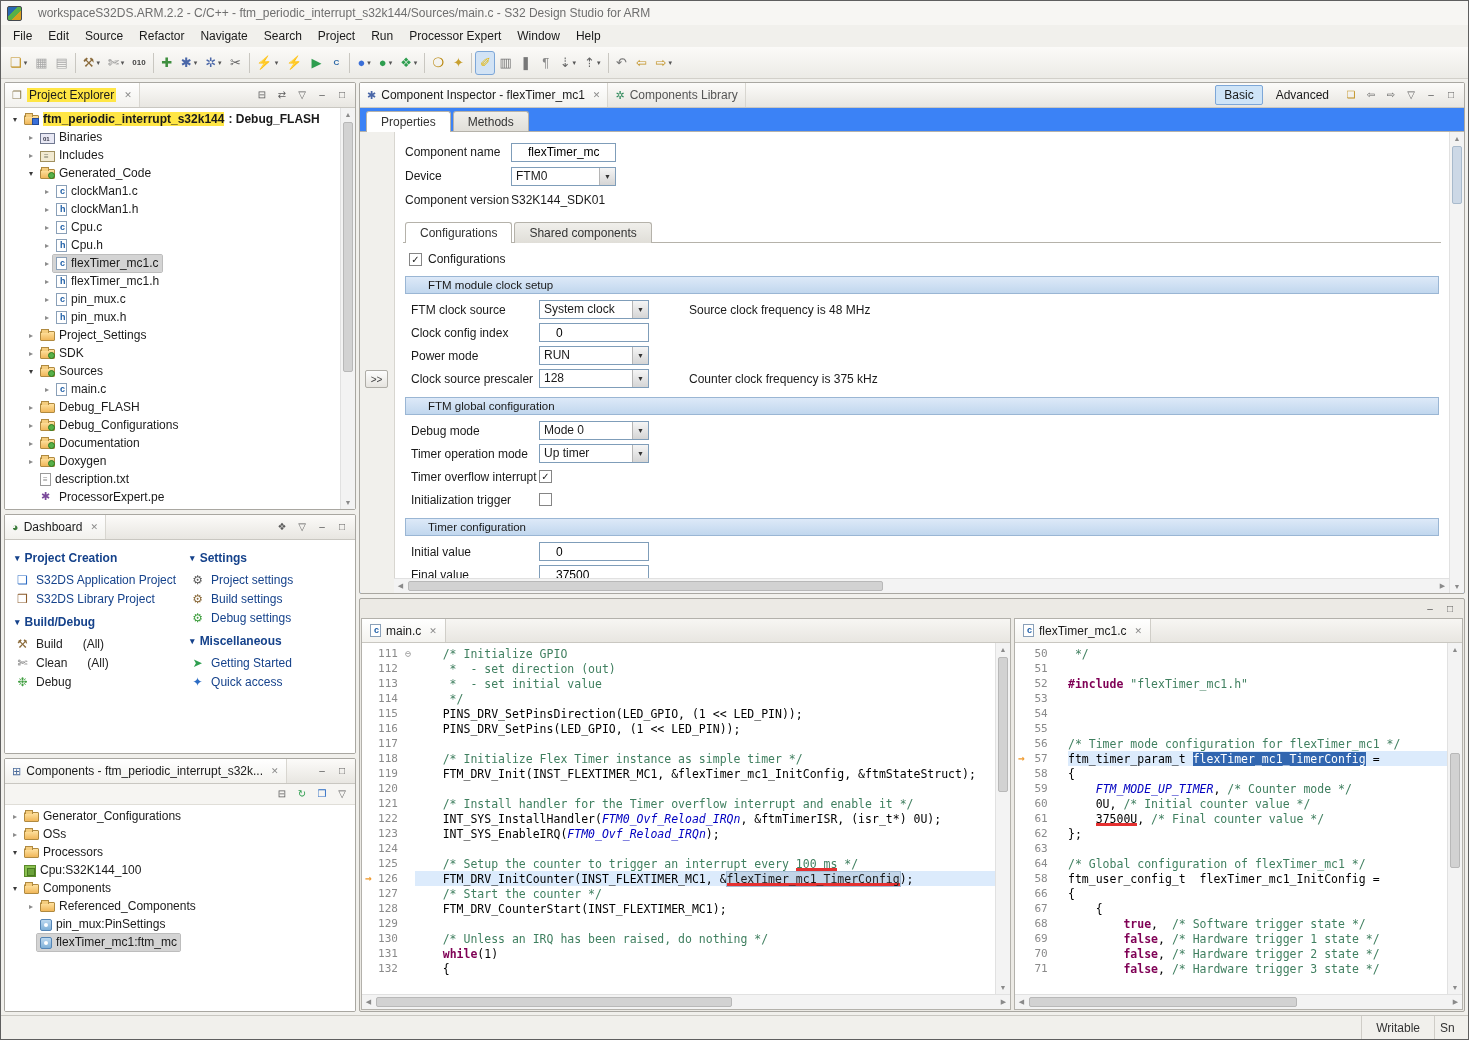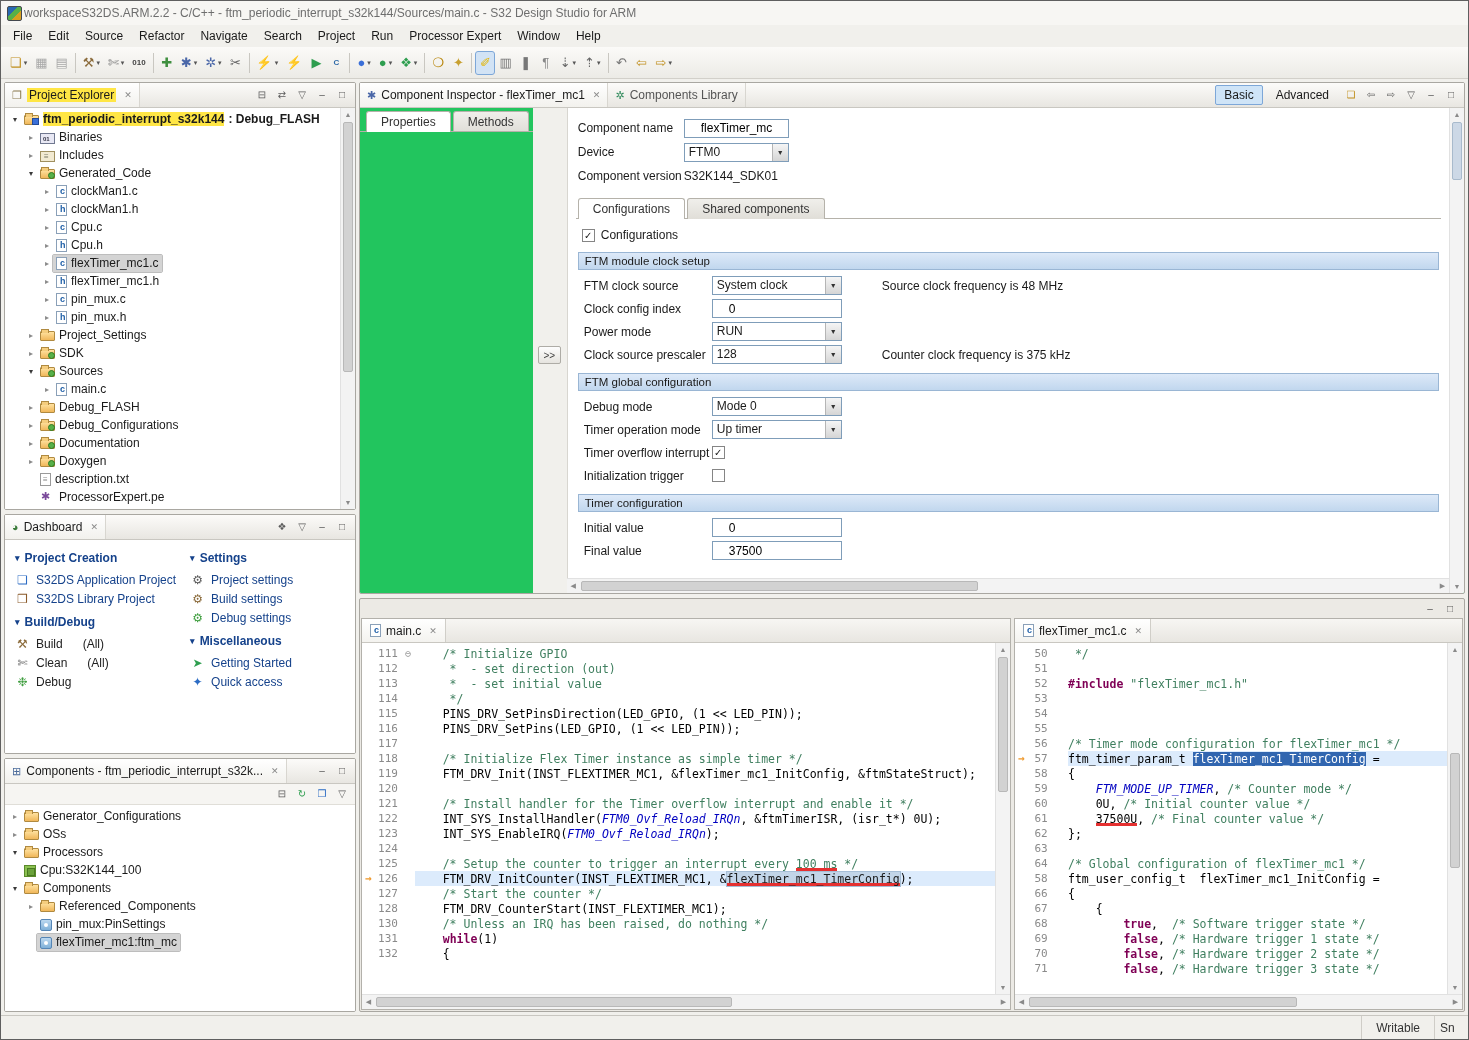--- a/index.html
+++ b/index.html
@@ -1,21 +1,21 @@
 <!DOCTYPE html>
 <html><head>
 <meta charset="utf-8">
 <style>
 *{margin:0;padding:0;box-sizing:border-box}
 html,body{background:#8b8b8b}
 body{font-family:"Liberation Sans",sans-serif;font-size:12px;color:#1a1a1a}
 .window{width:1469px;height:1040px;background:#f1f0ec;border:1px solid #5f5f5f;display:flex;flex-direction:column;overflow:hidden}
 
 
-.titlebar{height:24px;flex:none;display:flex;align-items:center;gap:2px;padding:0 6px;background:#f7f6f3}
+.titlebar{height:24px;flex:none;display:flex;align-items:center;gap:16px;padding:0 6px;background:#f7f6f3}
 .app-icon{width:15px;height:15px;flex:none;border-radius:2px;background:linear-gradient(135deg,#2868b0 0 38%,#58b048 38% 62%,#d8a020 62% 100%);border:1px solid #44484e}
 .title-text{color:#6e6e6e;white-space:nowrap}
 .menubar{height:22px;flex:none;display:flex;align-items:center;padding:0 4px;background:#f1f0ec}
 .menu-item{padding:2px 8px;border-radius:2px;white-space:nowrap}
 .toolbar{height:32px;flex:none;display:flex;align-items:center;padding:0 5px;background:linear-gradient(#fbfaf8,#ecebe6);border-bottom:1px solid #d2d0ca;overflow:hidden}
 .tbtn{height:24px;min-width:20px;padding:0 3px;display:flex;align-items:center;justify-content:center;border:1px solid transparent;border-radius:3px;flex:none}
 .tbtn.pressed{background:#d2e3f5;border-color:#7da7d8}
 .tbtn.dd::after{content:"▾";font-size:7px;color:#555;margin-left:2px}
 .tglyph{font-size:13px;line-height:1}
 .tglyph.small{font-size:8px;font-weight:bold;letter-spacing:0}
@@ -85,45 +85,45 @@
 .ditem.link .dlabel{color:#15428b}
 .ditem.plain .dlabel{color:#222}
 .dicon{width:15px;text-align:center;font-size:12px;flex:none}
 .dextra{margin-left:14px;color:#222}
 
 
 .subbar{height:21px;flex:none;display:flex;align-items:center;justify-content:flex-end;gap:2px;padding:0 4px;background:#f6f5f2;border-bottom:1px solid #e0ded8}
 
 
 .inspector{height:512px;flex:none}
-.insp-body{flex:1;display:flex;flex-direction:row;min-height:0;background:#22c55e}
+.insp-body{flex:1;display:flex;flex-direction:column;min-height:0;background:#3b82f6}
 .ftabs-row{height:24px;flex:none;display:flex;align-items:flex-end;padding:2px 2px 0 6px;position:relative}
 .ftabs-row::after{content:"";position:absolute;left:0;right:0;bottom:0;height:1px;background:#b5b2aa}
 .ftab{padding:3px 14px;border:1px solid #b5b2aa;border-bottom:none;border-radius:3px 3px 0 0;background:linear-gradient(#f0efeb,#e0ded8);color:#333;position:relative;margin-right:2px}
 .ftab.active{background:#fff;z-index:2}
 .prop-page{flex:1;display:flex;min-height:0}
 .flip-strip{width:34px;flex:none;position:relative;background:#f1f0ec}
 .flipbtn{position:absolute;top:238px;left:5px;width:23px;height:18px;border:1px solid #aeaca6;border-radius:2px;background:linear-gradient(#fdfdfd,#e6e4df);font-size:10px;color:#444;display:flex;align-items:center;justify-content:center}
 .page-col{flex:1;display:flex;flex-direction:column;min-width:0}
 .page-inner{flex:1;background:#fff;border-left:1px solid #d8d6d0;padding:8px 8px 0 8px;overflow:hidden}
 .tfrow{display:flex;align-items:center;height:24px;padding-left:2px}
 .tflabel{width:106px;flex:none}
 .finput{height:19px;border:1px solid #7f9db9;background:#fff;padding:0 16px;font-family:"Liberation Sans",sans-serif;font-size:12px;width:110px}
 .finput.w105{width:105px}
 .fselect{height:19px;width:105px;border:1px solid #7f9db9;background:#fff;display:inline-flex;align-items:stretch}
 .fsel-val{flex:1;padding:1px 4px;white-space:nowrap;overflow:hidden}
 .fsel-arr{width:16px;flex:none;display:flex;align-items:center;justify-content:center;background:linear-gradient(#f5f5f5,#d5d5d5);border-left:1px solid #b5b5b5;font-size:7px;color:#333}
 .subtabs{margin-top:10px;display:flex;padding-left:2px;position:relative;z-index:1}
 .config-region{border-top:1px solid #b5b2aa;margin-top:-1px;padding:6px 2px 0 2px}
 .cbxrow{display:flex;align-items:center;gap:6px;height:20px;padding-left:4px}
 .fcbx{width:13px;height:13px;border:1px solid #858585;background:#fff;display:inline-flex;align-items:center;justify-content:center;font-size:10px;color:#1a1a1a;flex:none}
-.sec-bar{height:18px;margin:7px 0 4px 0;background:linear-gradient(#dde9f8,#c1d7ee);border:1px solid #9ab6d4;display:flex;align-items:center;padding:0 6px;font-size:11.5px}
+.sec-bar{height:18px;margin:7px 0 4px 0;background:linear-gradient(#dde9f8,#c1d7ee);border:1px solid #9ab6d4;display:flex;align-items:center;padding:0 22px;font-size:11.5px}
 .prop-row{display:flex;align-items:center;height:23px;padding-left:6px;position:relative}
 .prop-label{width:128px;flex:none}
-.prop-row .fselect,.prop-row .finput{width:130px}
+.prop-row .fselect,.prop-row .finput{width:110px}
 .prop-note{margin-left:40px;white-space:nowrap}
 .insp-vscroll{width:15px;flex:none;position:relative;background:#f3f3f3;border-left:1px solid #e1e1e1}
 
 
 .editors{flex:1;display:flex;flex-direction:column;border:1px solid #a9a7a1;border-radius:2px;background:#eceae5;min-height:0}
 .edit-top{height:19px;flex:none;display:flex;align-items:center;justify-content:flex-end;gap:2px;padding:0 5px}
 .edit-row{flex:1;display:flex;gap:3px;min-height:0;padding:0 1px 1px 1px}
 .editor{border:1px solid #b3b1ab;background:#fff;display:flex;flex-direction:column;min-width:0}
 .editor.left{width:650px;flex:none}
 .editor.right{flex:1}
@@ -928,20 +928,26 @@
                     <span class="cnum" data-name="line-number">127</span>
                     <span class="cfold" data-name="fold-column"></span>
                     <span class="ctext" data-name="code-text"><span class="tk-cm" data-name="code-token">    /* Start the counter */</span></span>
                   </div>
                   <div class="cline" data-name="code-line-128">
                     <span class="cmark" data-name="gutter-marker-space"></span>
                     <span class="cnum" data-name="line-number">128</span>
                     <span class="cfold" data-name="fold-column"></span>
                     <span class="ctext" data-name="code-text"><span class="tk-pl" data-name="code-token">    FTM_DRV_CounterStart(INST_FLEXTIMER_MC1);</span></span>
                   </div>
+                  <div class="cline" data-name="code-line-129">
+                    <span class="cmark" data-name="gutter-marker-space"></span>
+                    <span class="cnum" data-name="line-number">129</span>
+                    <span class="cfold" data-name="fold-column"></span>
+                    <span class="ctext" data-name="code-text"></span>
+                  </div>
                   <div class="cline" data-name="code-line-130">
                     <span class="cmark" data-name="gutter-marker-space"></span>
                     <span class="cnum" data-name="line-number">130</span>
                     <span class="cfold" data-name="fold-column"></span>
                     <span class="ctext" data-name="code-text"><span class="tk-cm" data-name="code-token">    /* Unless an IRQ has been raised, do nothing */</span></span>
                   </div>
                   <div class="cline" data-name="code-line-131">
                     <span class="cmark" data-name="gutter-marker-space"></span>
                     <span class="cnum" data-name="line-number">131</span>
                     <span class="cfold" data-name="fold-column"></span>

